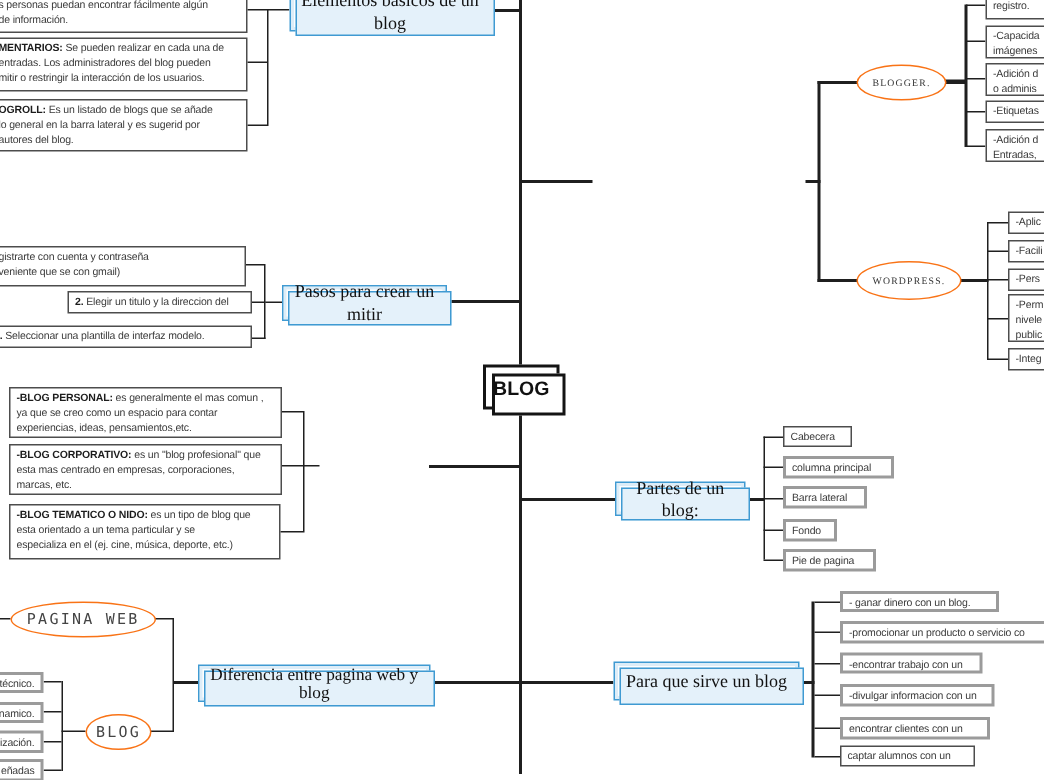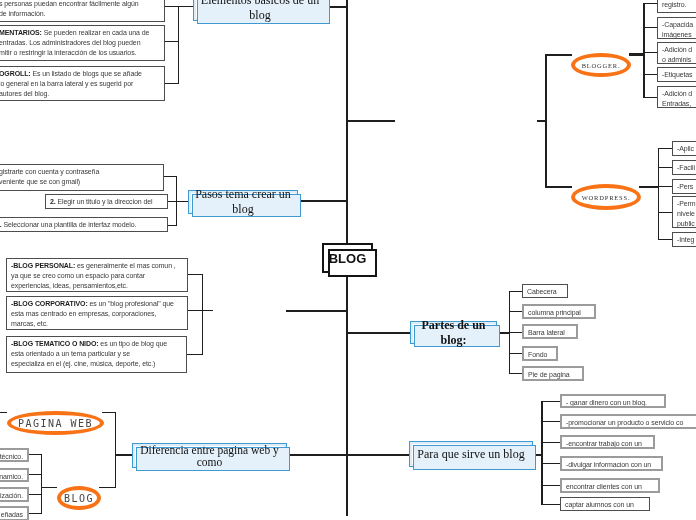--- a/index.html
+++ b/index.html
@@ -25,22 +25,22 @@
          z-index:3;box-sizing:border-box;text-align:center;}
   .bnode::before{content:"";position:absolute;left:3px;top:3px;right:-4px;bottom:-4px;
          border:1px solid #3f9ad2;background:#e4f1fa;z-index:-1;}
   
   .cnode{position:absolute;display:flex;align-items:center;justify-content:center;
          font-family:"Liberation Sans",sans-serif;font-weight:bold;font-size:13px;color:#111;
          background:#fff;border:2px solid #141414;z-index:3;box-sizing:border-box;}
   .cnode::before{content:"";position:absolute;left:4px;top:4px;right:-6px;bottom:-6px;
          border:2px solid #141414;background:#fff;z-index:-1;}
   
-  .oval{position:absolute;border:4px solid #f97316;border-radius:50%;background:#fff;
-        display:flex;align-items:center;justify-content:center;z-index:2;box-sizing:border-box;margin-top:10px;}
+  .oval{position:absolute;border:1px solid #f97316;border-radius:50%;background:#fff;
+        display:flex;align-items:center;justify-content:center;z-index:2;box-sizing:border-box;}
   .oval.serif{font-family:"Liberation Serif",serif;font-size:6.5px;letter-spacing:.8px;color:#333;}
   .oval.mono{font-family:"DejaVu Sans Mono",monospace;font-size:10px;letter-spacing:1.5px;color:#444;}
 </style>
 </head>
 <body>
 
 <div class="canvas">
 
   <div class="vl" style="left:346px;top:0;height:516px;"></div>
 
@@ -129,21 +129,21 @@
     <span class="tx">-Perm
 nivele
 public</span>
   </div>
   <div class="leaf" style="left:672px;top:232px;width:44px;height:15px;">
     <span class="tx">-Integ</span>
   </div>
 
   <div class="hl" style="left:298px;top:200px;width:48px;"></div>
   <div class="bnode" style="left:188px;top:190px;width:110px;height:24px;">
-    <span>Pasos tema crear un blog</span>
+    <span>Pasos para crear un mitir</span>
   </div>
   <div class="hl t" style="left:177px;top:201px;width:11px;"></div>
   <div class="vl t" style="left:176px;top:176px;height:50px;"></div>
   <div class="hl t" style="left:163px;top:176px;width:13px;"></div>
   <div class="hl t" style="left:168px;top:201px;width:9px;"></div>
   <div class="hl t" style="left:168px;top:225px;width:9px;"></div>
 
   <div class="leaf" style="left:-6px;top:164px;width:170px;height:27px;">
     <span class="tx"><b></b><span>gistrarte con cuenta y contraseña
 veniente que se con gmail)</span></span>
@@ -176,21 +176,21 @@
 esta mas centrado en empresas, corporaciones,
 marcas, etc.</span></span>
   </div>
   <div class="leaf" style="left:6px;top:336px;width:181px;height:37px;">
     <span class="tx"><b>-BLOG TEMATICO O NIDO:</b><span> es un tipo de blog que
 esta orientado a un tema particular y se
 especializa en el (ej. cine, música, deporte, etc.)</span></span>
   </div>
 
   <div class="hl" style="left:348px;top:332px;width:62px;"></div>
-  <div class="bnode" style="left:410px;top:321px;width:87px;height:23px;font-weight:bold;">
+  <div class="bnode" style="left:410px;top:321px;width:87px;height:23px;">
     <span>Partes de un blog:</span>
   </div>
   <div class="hl" style="left:497px;top:332px;width:13px;"></div>
   <div class="vl t" style="left:509px;top:291px;height:82px;"></div>
   <div class="hl t" style="left:509px;top:291px;width:13px;"></div>
   <div class="hl t" style="left:509px;top:311px;width:13px;"></div>
   <div class="hl t" style="left:509px;top:332px;width:13px;"></div>
   <div class="hl t" style="left:509px;top:353px;width:13px;"></div>
   <div class="hl t" style="left:509px;top:373px;width:13px;"></div>
 
@@ -205,21 +205,21 @@
   </div>
   <div class="leaf gray" style="left:522px;top:346px;width:36px;height:15px;">
     <span class="tx">Fondo</span>
   </div>
   <div class="leaf gray" style="left:522px;top:366px;width:62px;height:15px;">
     <span class="tx">Pie de pagina</span>
   </div>
 
   <div class="hl" style="left:287px;top:454px;width:59px;"></div>
   <div class="bnode" style="left:132px;top:443px;width:155px;height:25px;font-size:11.5px;">
-    <span>Diferencia entre pagina web y como</span>
+    <span>Diferencia entre pagina web y blog</span>
   </div>
   <div class="hl" style="left:116px;top:454px;width:16px;"></div>
   <div class="vl t" style="left:115px;top:412px;height:76px;"></div>
   <div class="hl t" style="left:102px;top:412px;width:14px;"></div>
   <div class="hl t" style="left:99px;top:487px;width:17px;"></div>
 
   <div class="oval mono" style="left:7px;top:401px;width:97px;height:24px;">
     <span>PAGINA WEB</span>
   </div>
   <div class="hl t" style="left:0;top:412px;width:7px;"></div>

